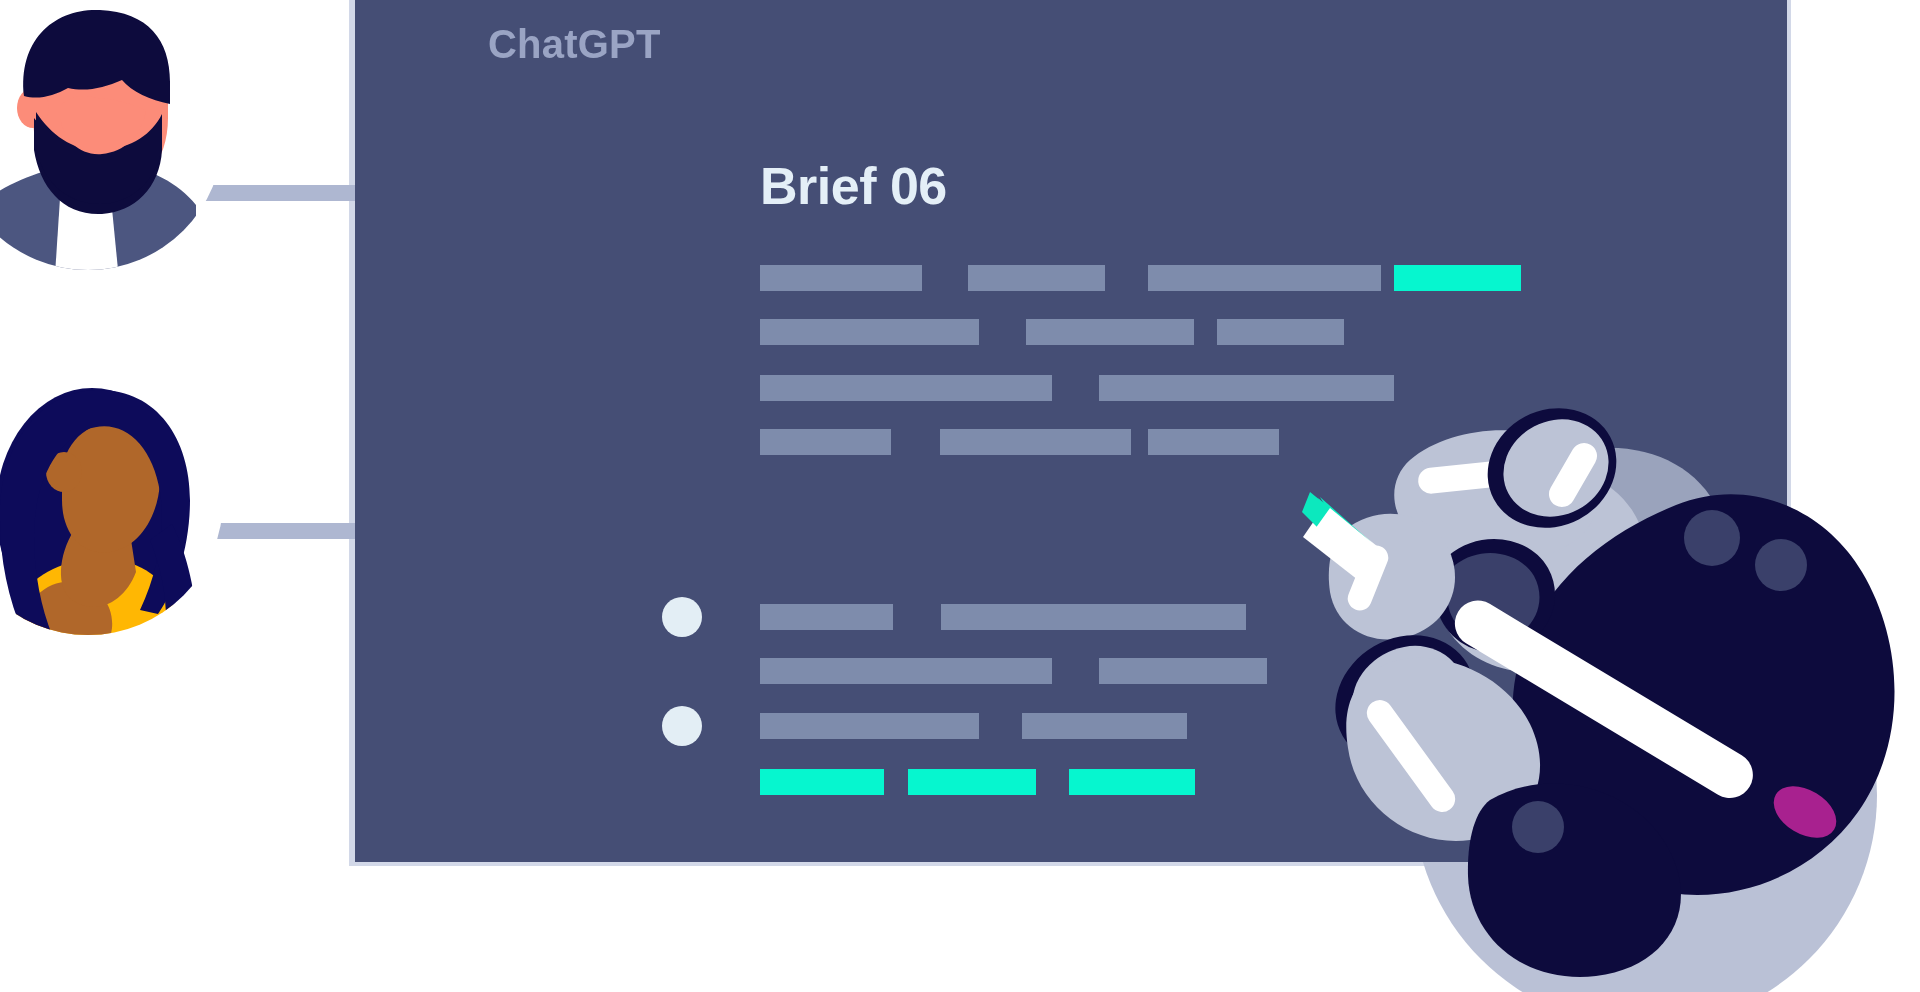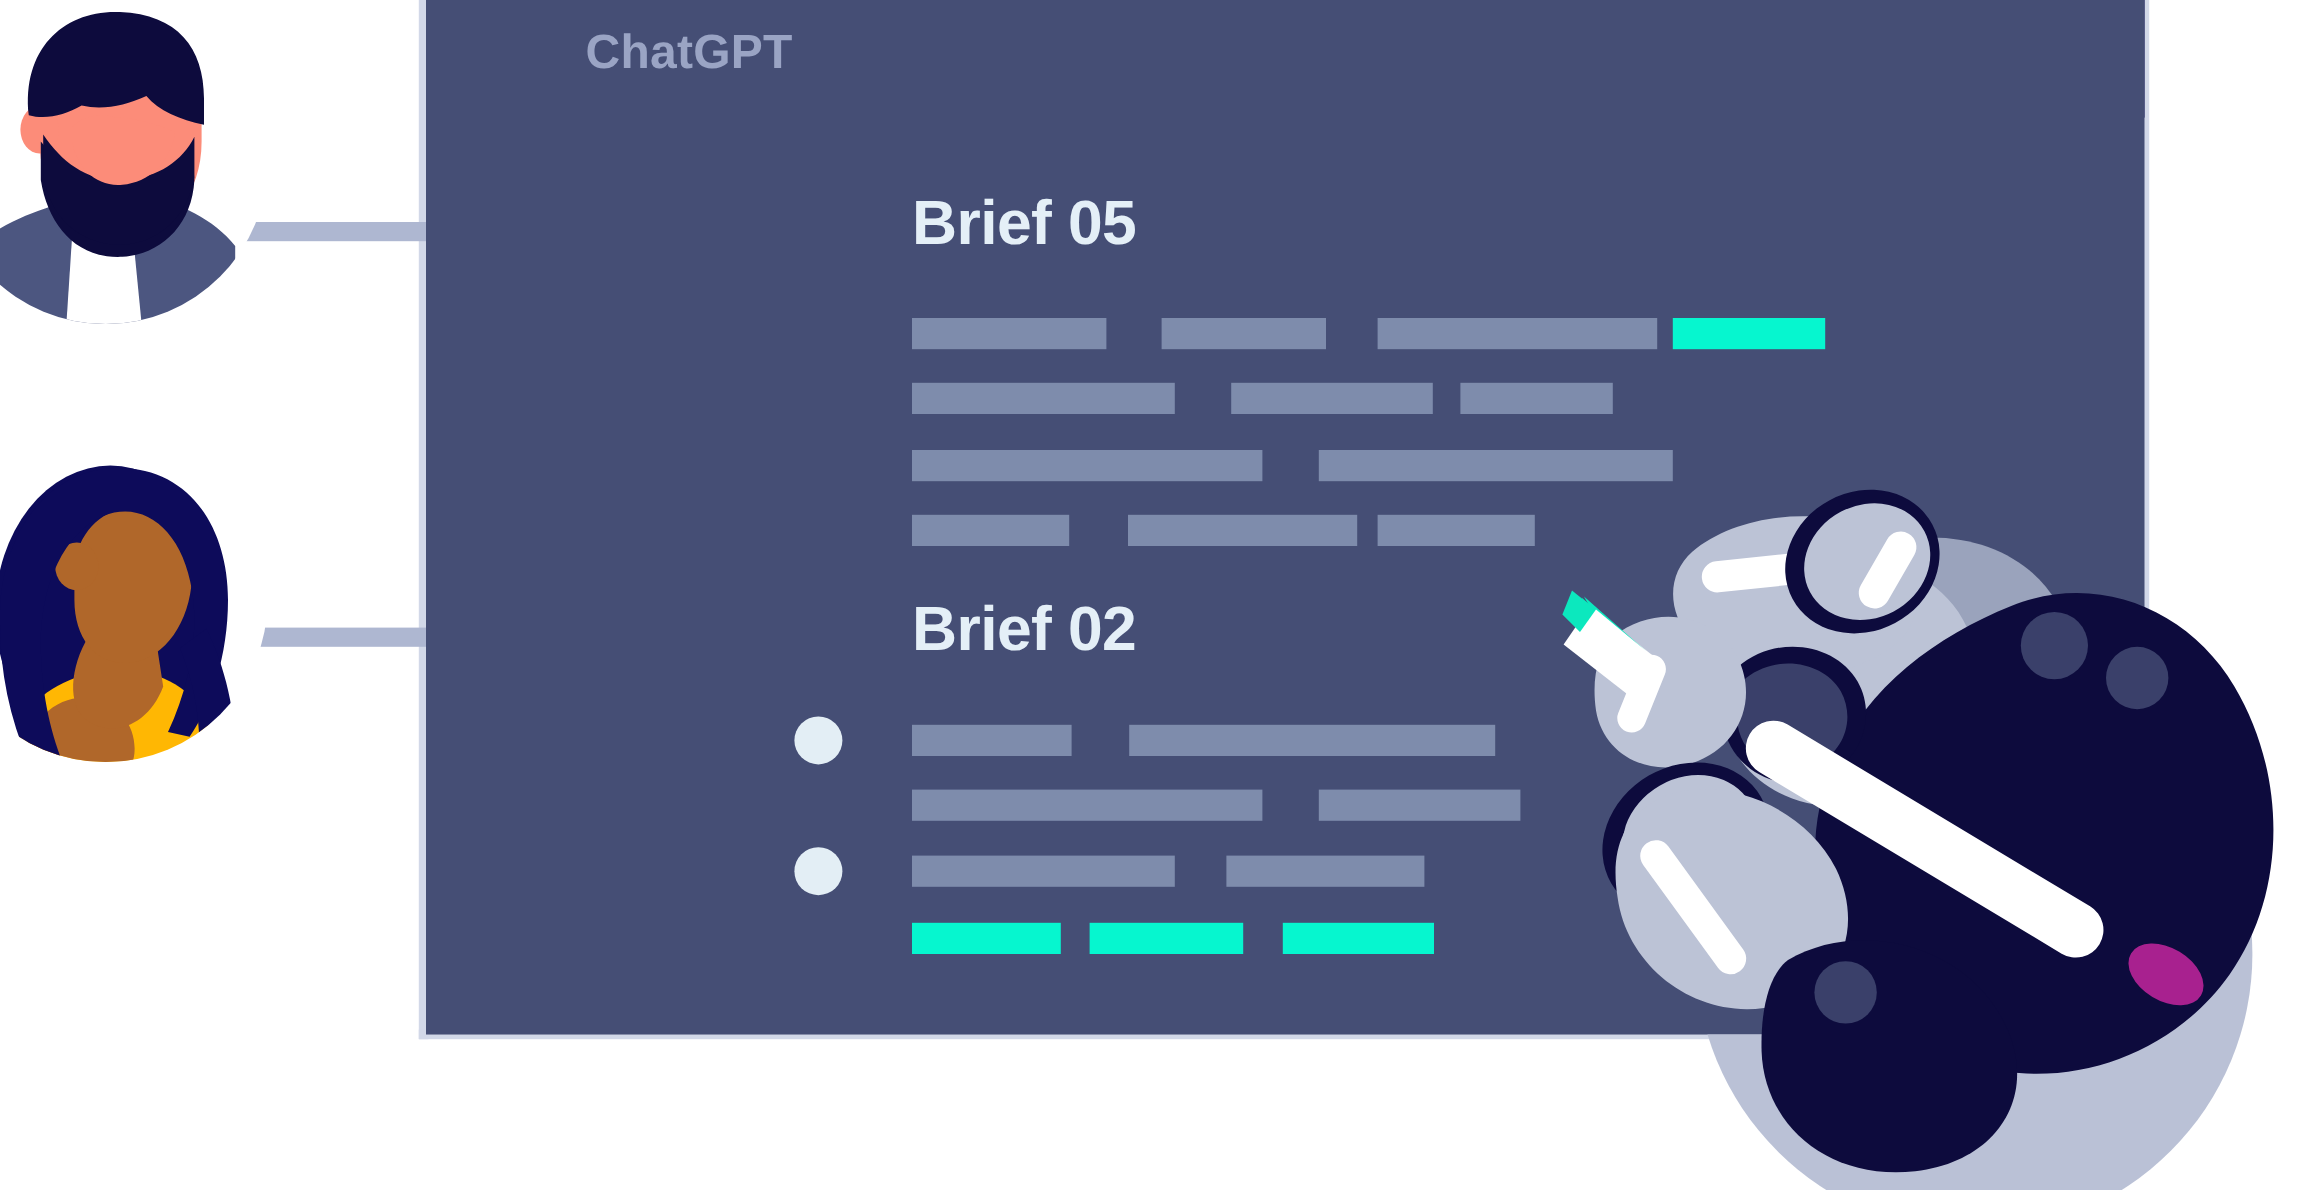--- a/index.html
+++ b/index.html
@@ -188,22 +188,21 @@
 
       <ellipse cx="1805" cy="812" rx="34" ry="22" transform="rotate(31 1805 812)" fill="#A8218F"></ellipse>
     </g>
   </g>
 </svg>
 </div>
 
 <div class="layer">
   <div class="app-title">ChatGPT</div>
 
-  <div class="brief-heading" id="brief-01-heading">Brief 05</div>
-  <div class="brief-heading" id="brief-02-heading">Brief 02</div>
+  <div class="brief-heading" id="brief-01-heading">Brief 06</div>
 
   <div id="bars-host">
       <div class="bar" style="left: 760px; top: 265px; width: 162px; height: 26px;"></div>
       <div class="bar" style="left: 968px; top: 265px; width: 137px; height: 26px;"></div>
       <div class="bar" style="left: 1148px; top: 265px; width: 233px; height: 26px;"></div>
       <div class="bar teal" style="left: 1394px; top: 265px; width: 127px; height: 26px;"></div>
       <div class="bar" style="left: 760px; top: 319px; width: 219px; height: 26px;"></div>
       <div class="bar" style="left: 1026px; top: 319px; width: 168px; height: 26px;"></div>
       <div class="bar" style="left: 1217px; top: 319px; width: 127px; height: 26px;"></div>
       <div class="bar" style="left: 760px; top: 375px; width: 292px; height: 26px;"></div>

